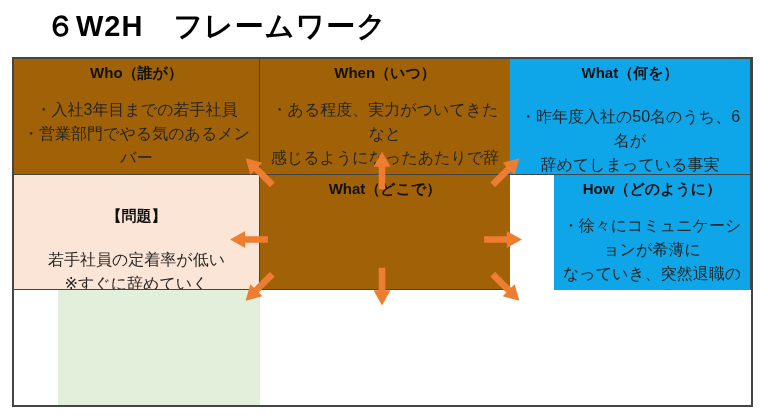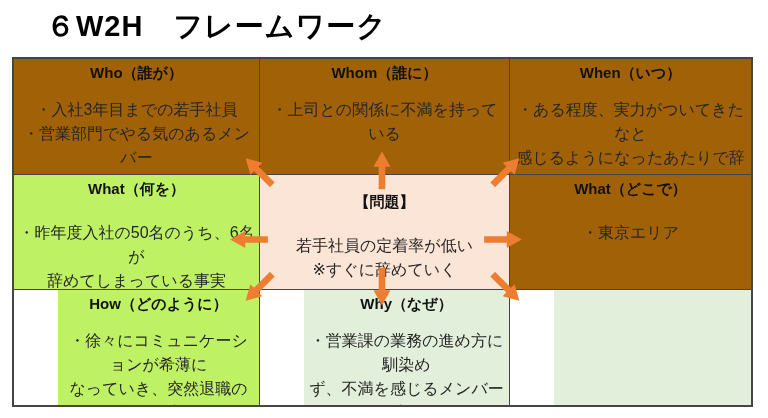--- a/index.html
+++ b/index.html
@@ -24,32 +24,32 @@
   .cell{
     box-sizing:border-box;
     border-right:1.5px solid #454545;
     border-bottom:1.5px solid #454545;
     padding:5px 4px 2px 4px;
     overflow:hidden;
   }
   .cell.col3{border-right:none;}
   .cell.row3{border-bottom:none;margin-left:44px;}
   .bg-blue{background:#a16207;}
-  .bg-yellow{background:#bef264;}
+  .bg-yellow{background:#0ea5e9;}
   .bg-peach{background:#fbe5d6;}
   .bg-green{background:#e2efda;}
   .cell-header{
     font-size:15px;font-weight:700;color:#111;text-align:center;
     line-height:1.25;white-space:pre-line;
   }
   .cell-body{
     font-size:16px;color:#262626;text-align:center;line-height:1.5;
     margin-top:15px;white-space:pre-line;
   }
-  .cell-problem{padding-top:18px;}
+  .cell-problem{padding-top:32px;}
   .cell-problem .cell-body{margin-top:22px;font-size:16px;}
   .cell-what .cell-body{margin-top:22px;text-align:center;}
   .cell-where .cell-body{margin-top:22px;}
   .cell-howmuch .cell-body{margin-top:10px;}
   .arrow-layer{position:absolute;left:0;top:0;width:768px;height:418px;pointer-events:none;}
   .arrow{position:absolute;width:38px;height:17px;}
   .arrow svg{display:block;width:38px;height:17px;}
   .arrow-right     {left:484px;top:231px;transform:rotate(0deg);}
   .arrow-left      {left:230px;top:231px;transform:rotate(180deg);}
   .arrow-up        {left:363px;top:162px;transform:rotate(-90deg);}
@@ -65,24 +65,20 @@
 <div class="page-title">６W2H　フレームワーク</div>
 
 <div class="grid">
 
   <div class="cell bg-blue">
     <div class="cell-header">Who（誰が）</div>
     <div class="cell-body">・入社3年目までの若手社員
 ・営業部門でやる気のあるメンバー</div>
   </div>
 
-  <div class="cell bg-blue">
-    <div class="cell-header">Whom（誰に）</div>
-    <div class="cell-body">・上司との関係に不満を持っている</div>
-  </div>
 
   <div class="cell col3 bg-blue">
     <div class="cell-header">When（いつ）</div>
     <div class="cell-body">・ある程度、実力がついてきたなと
 感じるようになったあたりで辞めてし
 まう</div>
   </div>
 
   <div class="cell cell-what bg-yellow">
     <div class="cell-header">What（何を）</div>
@@ -91,36 +87,29 @@
   </div>
 
   <div class="cell cell-problem bg-peach">
     <div class="cell-header">【問題】</div>
     <div class="cell-body">若手社員の定着率が低い
 ※すぐに辞めていく</div>
   </div>
 
   <div class="cell col3 cell-where bg-blue">
     <div class="cell-header">What（どこで）</div>
-    <div class="cell-body">・東京エリア</div>
   </div>
 
   <div class="cell row3 bg-yellow">
     <div class="cell-header">How（どのように）</div>
     <div class="cell-body">・徐々にコミュニケーションが希薄に
 なっていき、突然退職の意思を告げ
 られる</div>
   </div>
 
-  <div class="cell row3 bg-green">
-    <div class="cell-header">Why（なぜ）</div>
-    <div class="cell-body">・営業課の業務の進め方に馴染め
-ず、不満を感じるメンバーが辞めて
-いる</div>
-  </div>
 
   <div class="cell col3 row3 cell-howmuch bg-green">
   </div>
 
 </div>
 
 <div class="arrow-layer">
   <span class="arrow arrow-up">
     <svg viewBox="0 0 40 18">
         <path d="M0,5.5 H24 V0 L40,9 L24,18 V12.5 H0 Z" fill="#ed7d31"></path>

